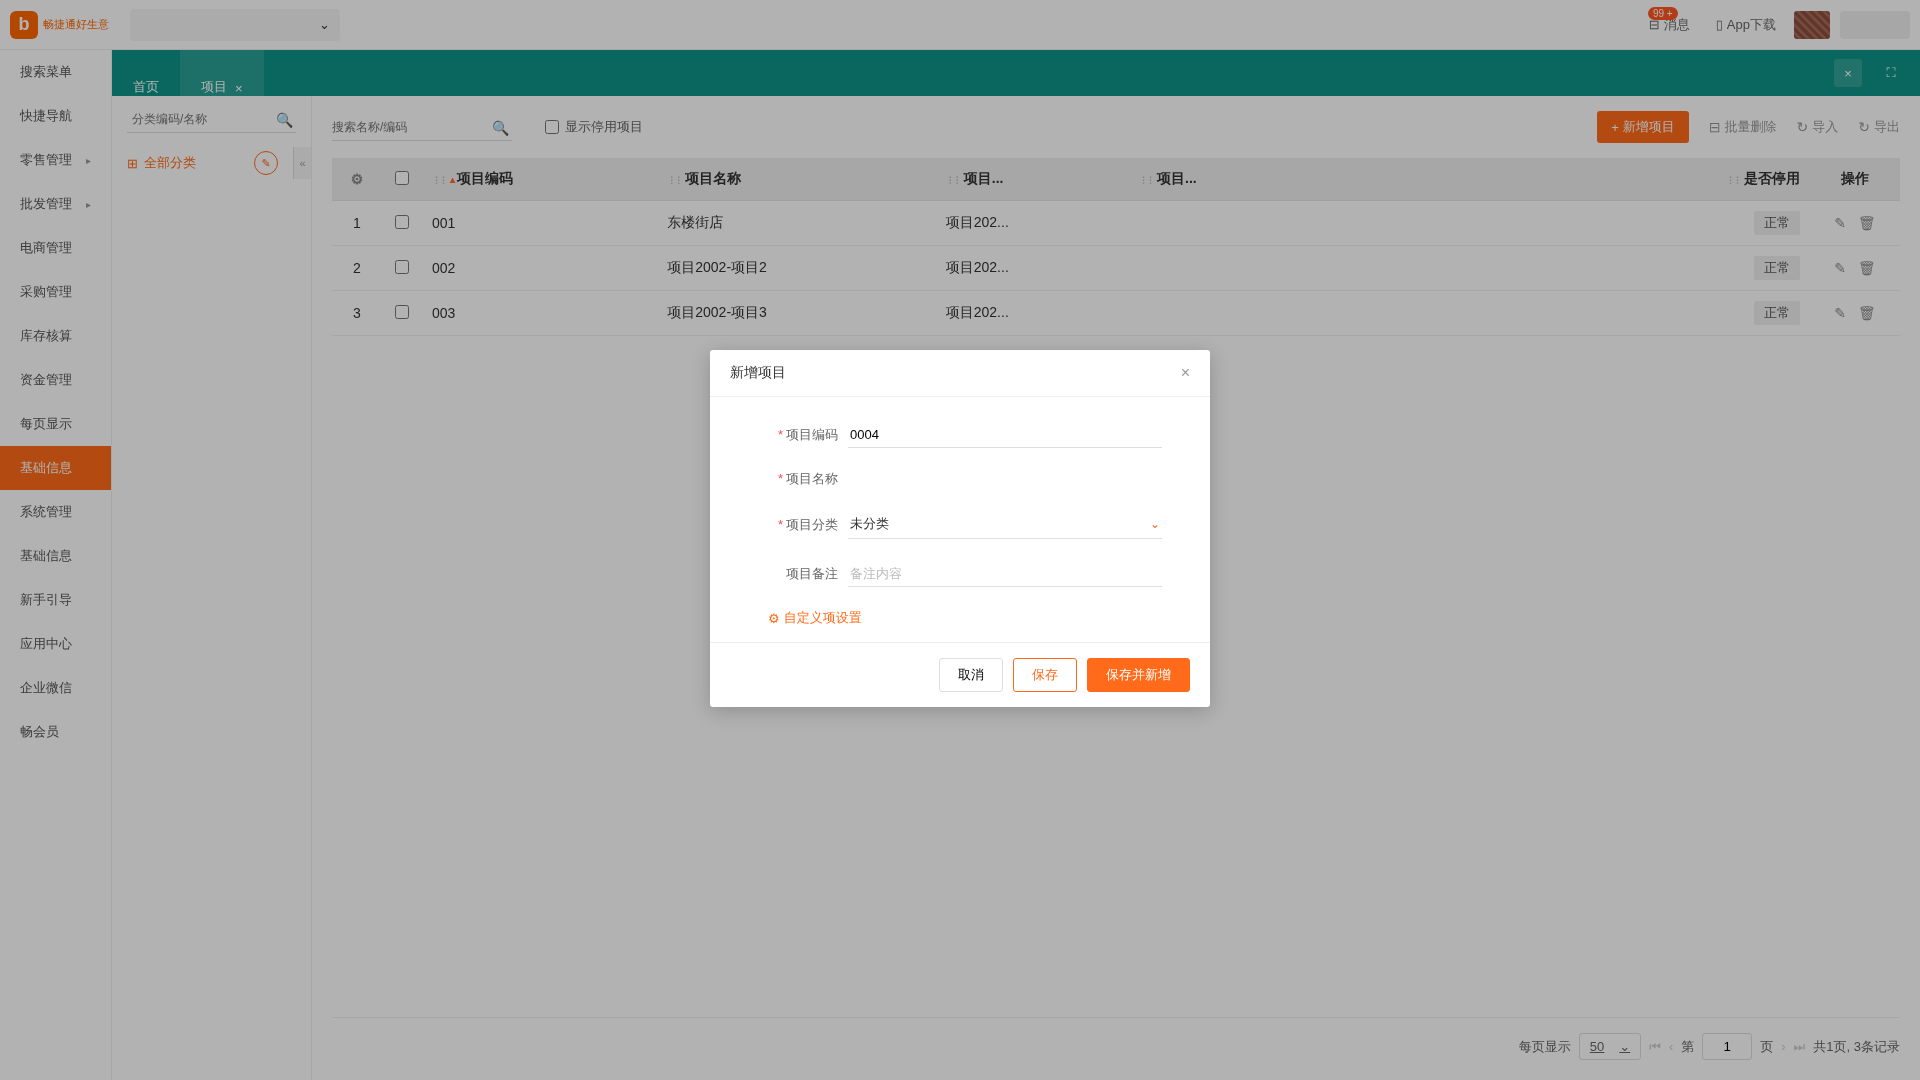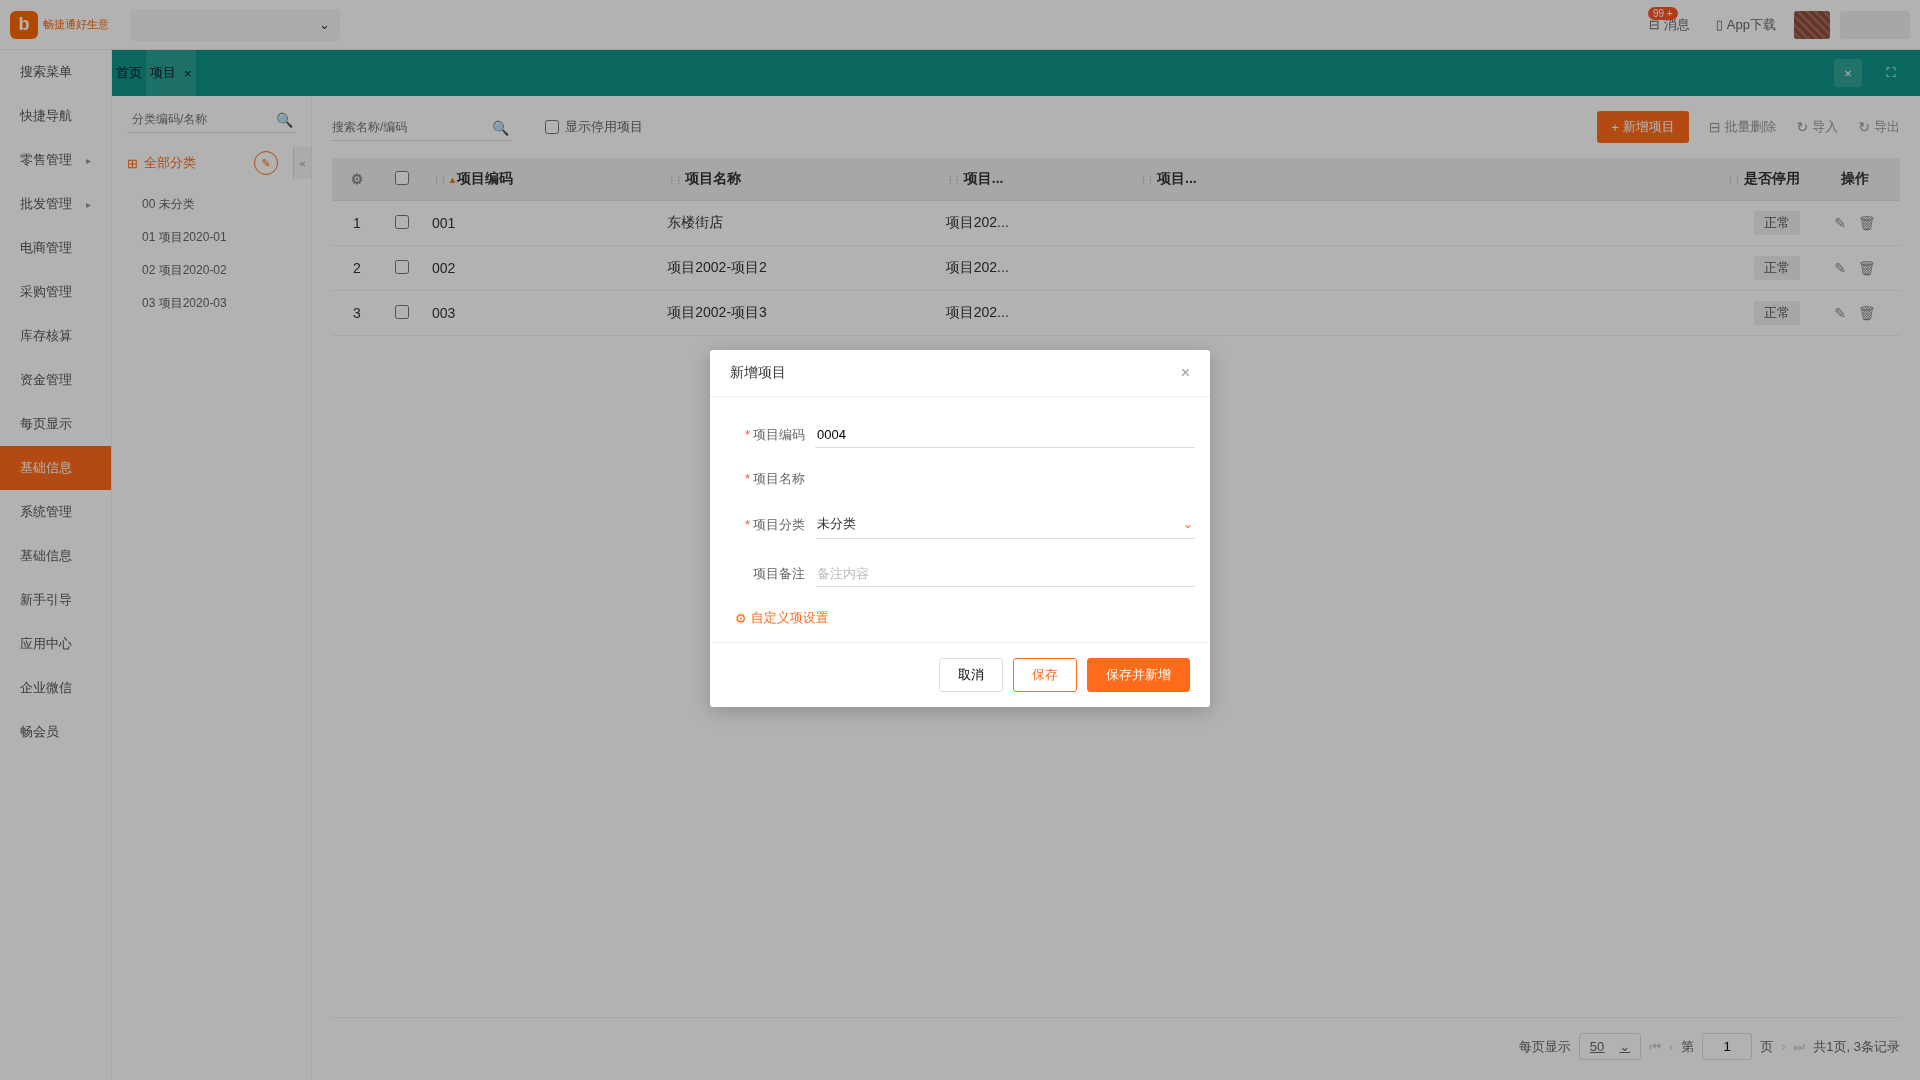--- a/index.html
+++ b/index.html
@@ -12,21 +12,21 @@
     .logo-text { color: #ff6600; font-size: 11px; }
     .workspace-select { margin-left: 20px; width: 210px; height: 32px; background: #f5f5f5; border-radius: 4px; display: flex; align-items: center; padding: 0 10px; justify-content: space-between; cursor: pointer; }
     .header-right { margin-left: auto; display: flex; align-items: center; gap: 10px; }
     .header-item { display: flex; align-items: center; gap: 4px; color: #666; cursor: pointer; padding: 4px 8px; position: relative; }
     .badge { position: absolute; top: -5px; right: 20px; background: #ff5722; color: #fff; border-radius: 8px; padding: 1px 5px; font-size: 10px; }
     .avatar { width: 36px; height: 28px; background: repeating-linear-gradient(45deg, #8b4f3f, #8b4f3f 3px, #a86b5a 3px, #a86b5a 6px); border-radius: 3px; }
     .user-btn { width: 70px; height: 28px; background: #f0f0f0; border-radius: 4px; }
     
     
     .tabs-bar { height: 46px; background: #0d9488; display: flex; align-items: center; padding: 0; }
-    .tab { padding: 0 4px; height: 46px; display: flex; align-items: center; color: #0f172a; cursor: pointer; gap: 8px; }
+    .tab { padding: 0 21px; height: 46px; display: flex; align-items: flex-end; color: #ffffff; cursor: pointer; gap: 8px; }
     .tab.first { margin-left: 112px; }
     .tab.active { background: rgba(255,255,255,0.12); }
     .tab-close { cursor: pointer; }
     .tabs-right { margin-left: auto; display: flex; align-items: center; gap: 15px; padding-right: 15px; }
     .tabs-right-btn { width: 28px; height: 28px; display: flex; align-items: center; justify-content: center; color: #fff; cursor: pointer; }
     .tab-close-x { background: rgba(255,255,255,0.15); border-radius: 3px; }
     
     
     .main { display: flex; height: calc(1080px - 96px); }
     
@@ -83,21 +83,21 @@
     .page-select { border: 1px solid #ddd; padding: 5px 10px; border-radius: 3px; display: flex; align-items: center; gap: 15px; cursor: pointer; text-decoration: underline; }
     .page-nav { display: flex; gap: 8px; color: #ccc; }
     .page-nav span { cursor: pointer; }
     .page-input { width: 50px; border: 1px solid #ddd; text-align: center; padding: 5px; border-radius: 3px; }
     
     
     .modal-overlay { position: absolute; inset: 0; background: rgba(0,0,0,0.3); display: flex; align-items: flex-start; justify-content: center; z-index: 100; padding-top: 350px; }
     .modal { background: #fff; width: 500px; border-radius: 3px; box-shadow: 0 4px 20px rgba(0,0,0,0.2); }
     .modal-header { padding: 14px 20px; border-bottom: 1px solid #eee; display: flex; justify-content: space-between; align-items: center; font-size: 14px; color: #333; }
     .modal-close { cursor: pointer; color: #999; font-size: 16px; }
-    .modal-body { padding: 25px 15px 15px; }
+    .modal-body { padding: 25px 48px 15px; }
     .form-row { display: flex; align-items: center; margin-bottom: 22px; }
     .form-label { width: 90px; text-align: right; color: #666; font-size: 13px; padding-right: 10px; }
     .form-label .req { color: #ff4d4f; margin-right: 3px; }
     .form-input { flex: 1; border: none; border-bottom: 1px solid #ddd; padding: 5px 2px; font-size: 13px; outline: none; }
     .form-input.active-border { border-bottom-color: #ff6b1a; }
     .form-input::placeholder { color: #bbb; }
     .form-select { flex: 1; border-bottom: 1px solid #ddd; padding: 5px 2px; display: flex; justify-content: space-between; align-items: center; cursor: pointer; }
     .form-select .chevron { color: #ff6b1a; font-size: 12px; }
     .custom-link { color: #ff6b1a; font-size: 13px; cursor: pointer; display: flex; align-items: center; gap: 4px; margin-top: 5px; margin-left: 10px; }
     .modal-footer { padding: 15px 20px; border-top: 1px solid #eee; display: flex; justify-content: flex-end; gap: 10px; }
@@ -211,26 +211,20 @@
       </div>
       <div style="display:flex; align-items:center;">
         <div class="category-header" style="flex:1;">
           <div class="category-header-left">
             <span>⊞</span>
             <span>全部分类</span>
           </div>
           <span class="edit-circle">✎</span>
         </div>
         <div class="collapse-btn">«</div>
-      </div>
-      <div class="category-list">
-        <div class="category-item">00 未分类</div>
-        <div class="category-item">01 项目2020-01</div>
-        <div class="category-item">02 项目2020-02</div>
-        <div class="category-item">03 项目2020-03</div>
       </div>
     </div>
 
     <div class="data-area">
       <div class="toolbar">
         <div class="toolbar-search">
           <input type="text" placeholder="搜索名称/编码" style="">
           <span class="search-icon">🔍</span>
         </div>
         <label class="checkbox-label">

